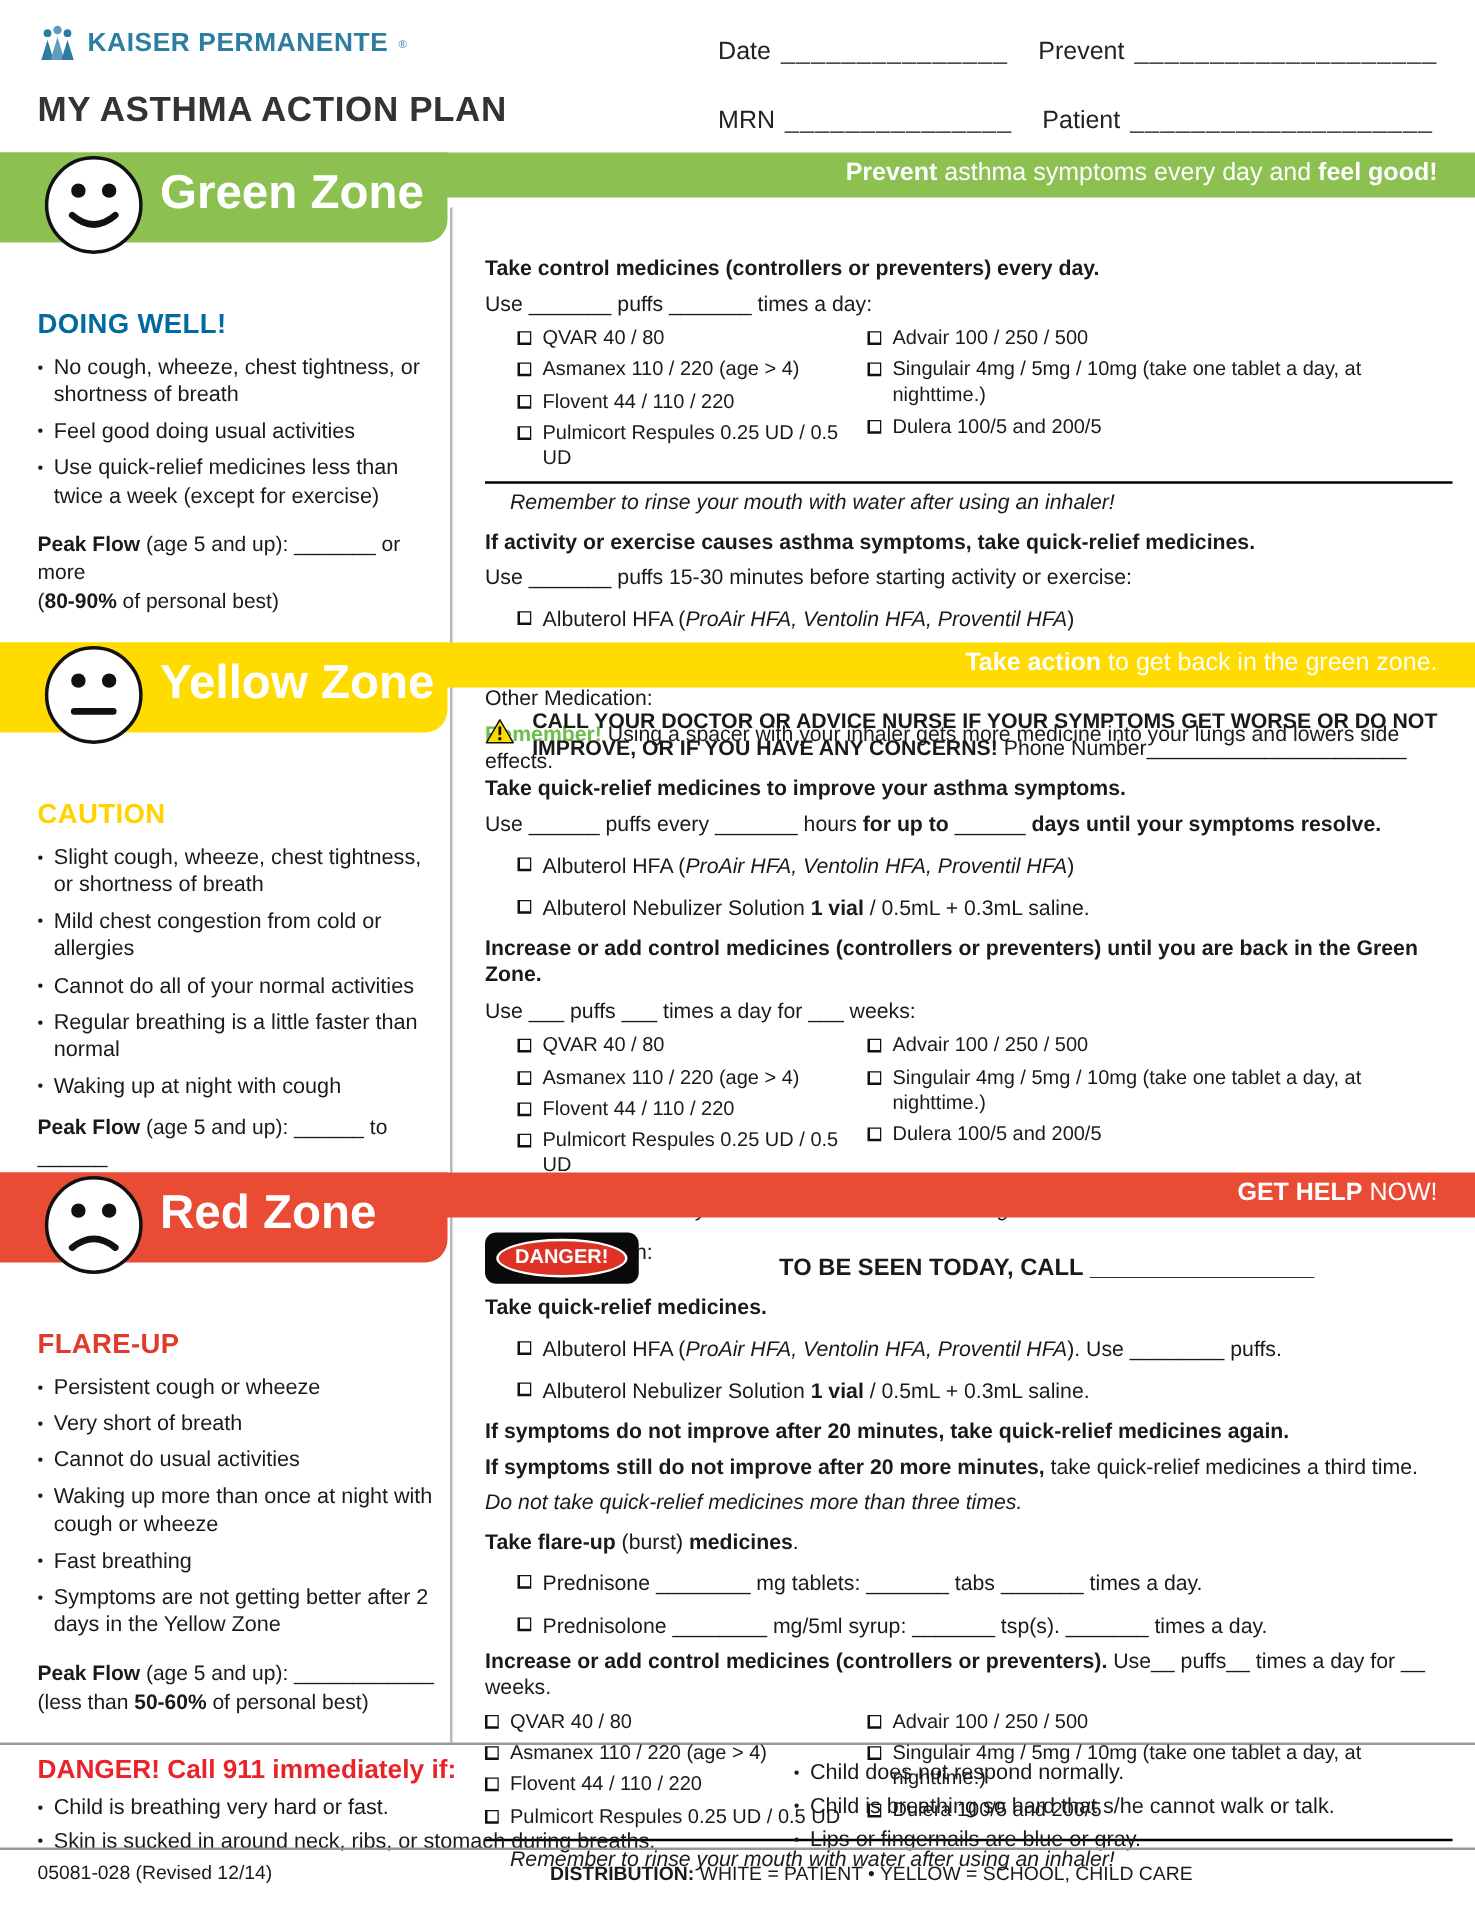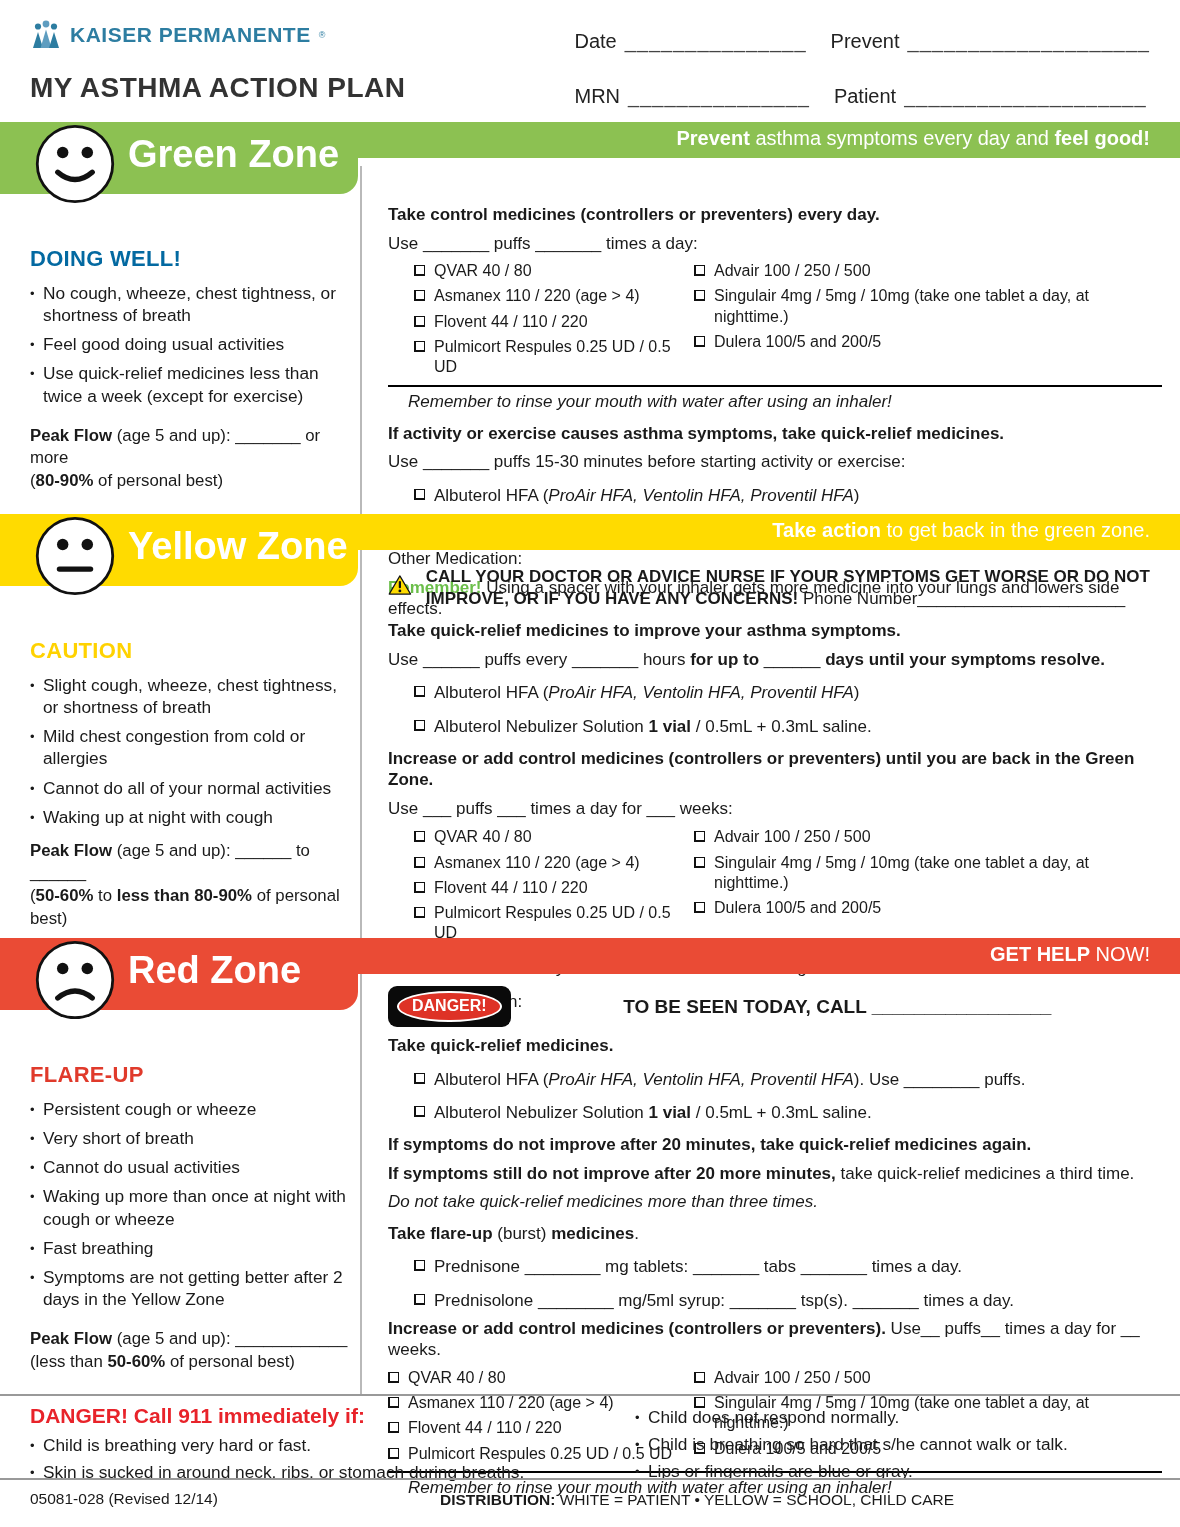--- a/index.html
+++ b/index.html
@@ -68,21 +68,21 @@
   .med-grid.flush .med-col1 { width:306px; }
   .med-col2 { flex:1; }
   .black-rule { height:2.5px; background:#000; margin:0 2px 4px 0; }
   .reminder { font-style:italic; margin-left:20px; font-size:17px; }
 
   .remember-label { color:#6bbe4a; font-weight:700; }
   .warn-row { display:flex; gap:14px; margin-bottom:10px; align-items:flex-start; }
   .warn-text { font-size:17px; line-height:1.3; padding-top:2px; }
   .red-bold { color:#e8232a; font-weight:700; }
 
-  .danger-row { display:flex; align-items:center; margin-bottom:8px; }
+  .danger-row { display:flex; align-items:flex-end; margin-bottom:8px; }
   .danger-badge { background:#0a0a0a; border-radius:9px; padding:5px 9px; display:inline-block; }
   .danger-oval { display:inline-block; background:#de3226; color:#fff; border:2.5px solid #fff;
                  border-radius:50%; padding:3px 13px 4px 13px; font-weight:700; font-size:16px; }
   .seen-today { flex:1; text-align:center; font-weight:700; font-size:19px; }
 
   
   .v-divider { position:absolute; z-index:1; left:360px; top:166px; width:2px; height:1228px; background:#b9b9b9; }
 
   
   .danger911 { height:84px; border-top:2px solid #999; display:flex; padding:6px 30px 0 30px; }
@@ -230,20 +230,21 @@
     </svg>
     <span class="zone-title">Yellow Zone</span>
 
     <div class="zone-body">
       <div class="left-col">
         <div class="zone-head">CAUTION</div>
         <ul class="bullets">
           <li>Slight cough, wheeze, chest tightness, or shortness of breath</li>
           <li>Mild chest congestion from cold or allergies</li>
           <li>Cannot do all of your normal activities</li>
+          <li>Regular breathing is a little faster than normal</li>
           <li>Waking up at night with cough</li>
         </ul>
         <div class="pf" style="margin-top:12px;">
           <span class="b">Peak Flow</span><span> (age 5 and up): ______ to ______</span><br>
           <span>(</span><span class="b">50-60%</span><span> to </span><span class="b">less than 80-90%</span><span> of personal best)</span>
         </div>
       </div>
       <div class="right-col" style="padding-top:14px;">
         <div class="warn-row">
           <svg width="46" height="42" viewBox="0 0 60 52">

